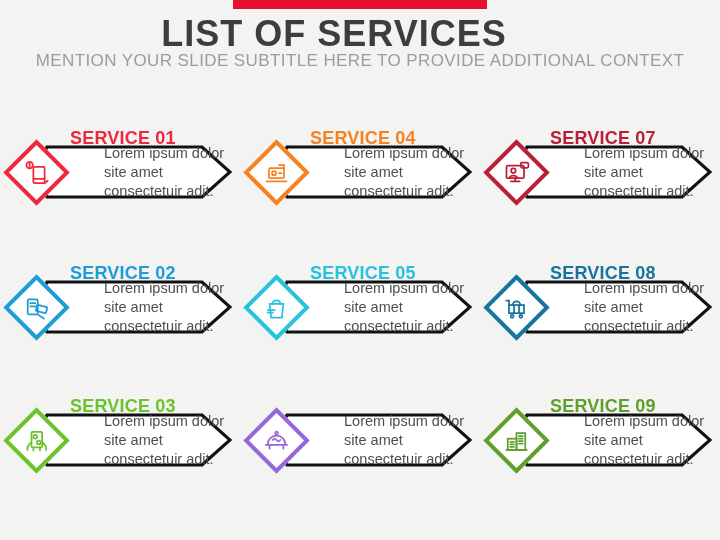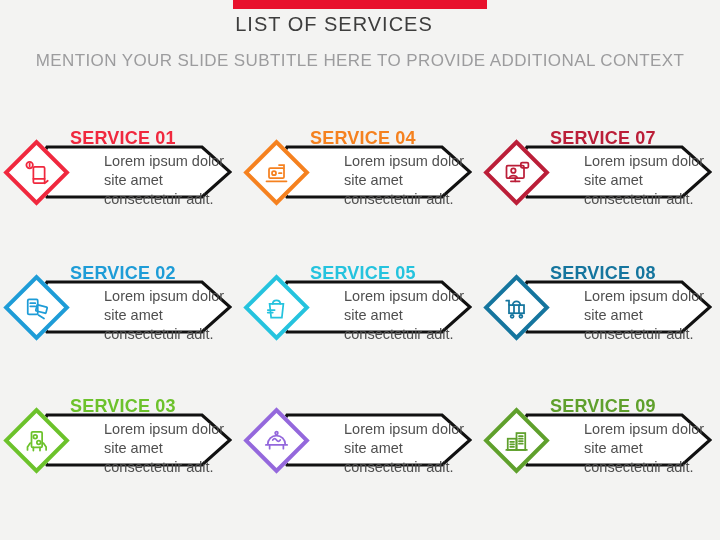--- a/index.html
+++ b/index.html
@@ -6,21 +6,21 @@
   body{
     width:720px;height:540px;position:relative;overflow:hidden;
     background:#f3f3f2;
     font-family:"Liberation Sans","DejaVu Sans",sans-serif;
   }
   .accent-bar{
     position:absolute;left:233px;top:0;width:254px;height:9px;
   }
   .slide-title{
     position:absolute;top:13px;left:0;width:668px;text-align:center;
-    font-size:20px;font-weight:400;color:#3d3d3d;letter-spacing:1px;
+    font-size:36px;font-weight:700;color:#3d3d3d;letter-spacing:1px;
   }
   .slide-subtitle{
     position:absolute;top:51px;left:0;width:720px;text-align:center;
     font-size:17px;color:#9c9c9e;letter-spacing:.4px;
   }
   .service-item{
     position:absolute;width:236px;height:92px;
   }
   .svc-title{
     position:absolute;left:40px;top:12px;
@@ -28,21 +28,21 @@
     white-space:nowrap;
     margin-left:28px;
   }
   .banner{
     position:absolute;left:30px;top:27px;width:200px;height:58px;
   }
   .banner svg{position:absolute;left:0;top:0;}
   .banner-text{
     position:absolute;left:72px;top:0;height:100%;width:122px;
     display:flex;align-items:center;
-    font-size:14.5px;line-height:19px;color:#4f4f4f;margin-top:8px;
+    font-size:14.5px;line-height:19px;color:#4f4f4f;
   }
   .diamond{
     position:absolute;left:11px;top:33px;width:47px;height:47px;
     transform:rotate(45deg);
     background:#ffffff;border:4.5px solid var(--c);
     display:flex;align-items:center;justify-content:center;
     box-sizing:border-box;z-index:2;
   }
   .diamond .icon{
     transform:rotate(-45deg);color:var(--c);

